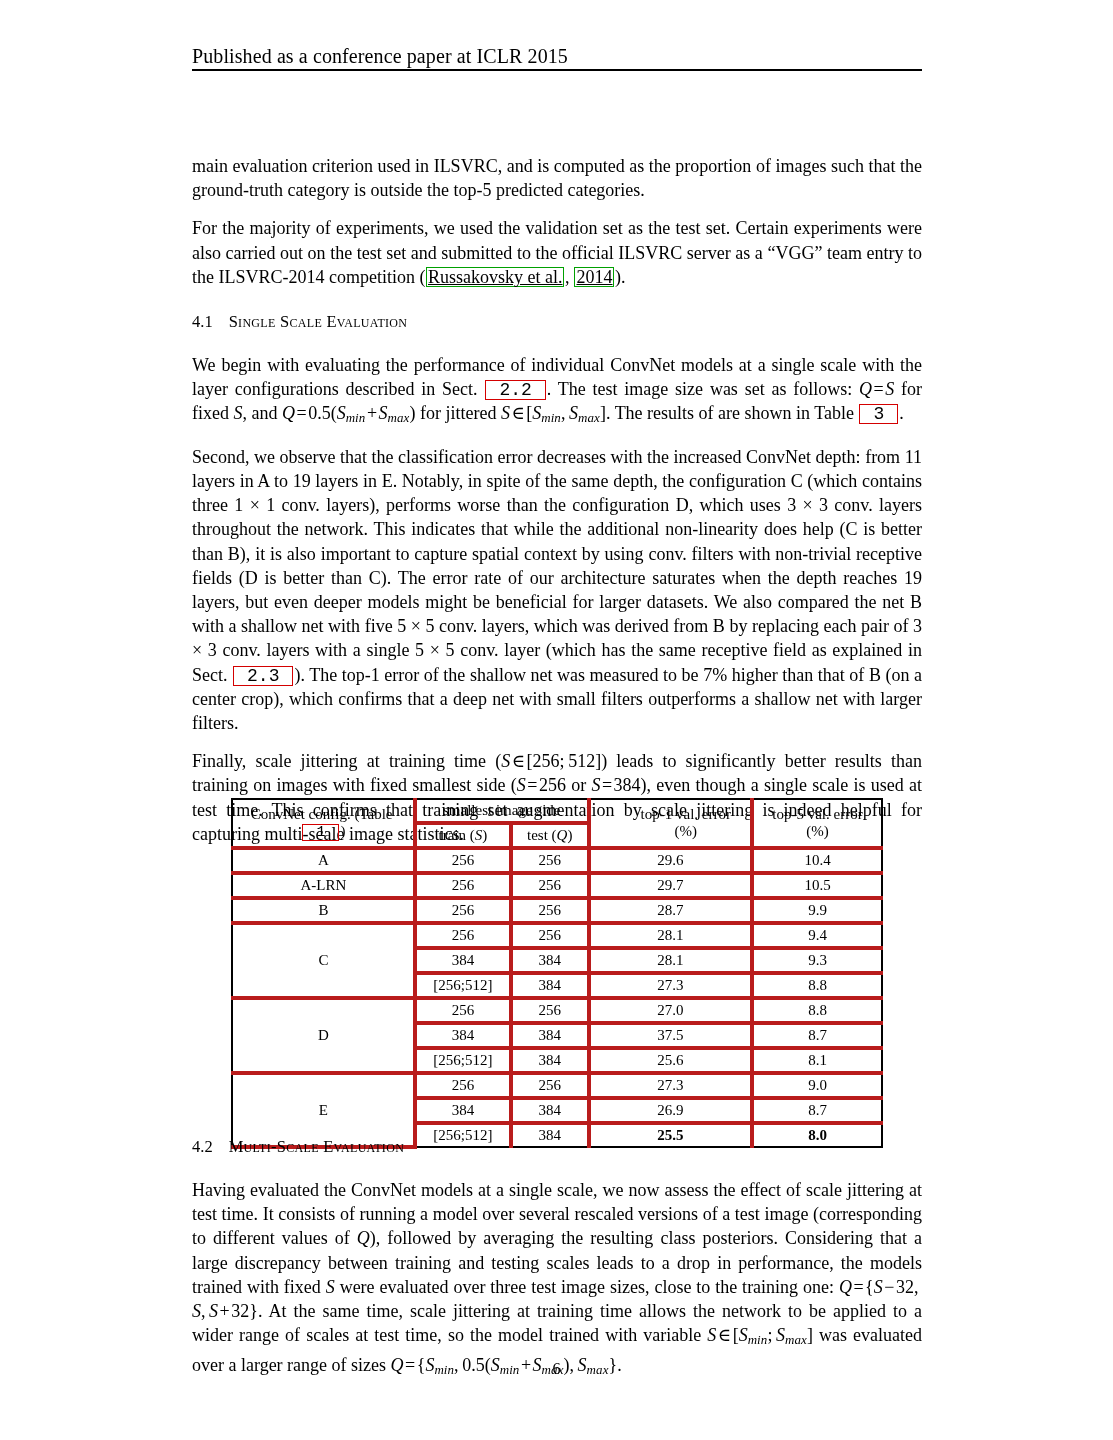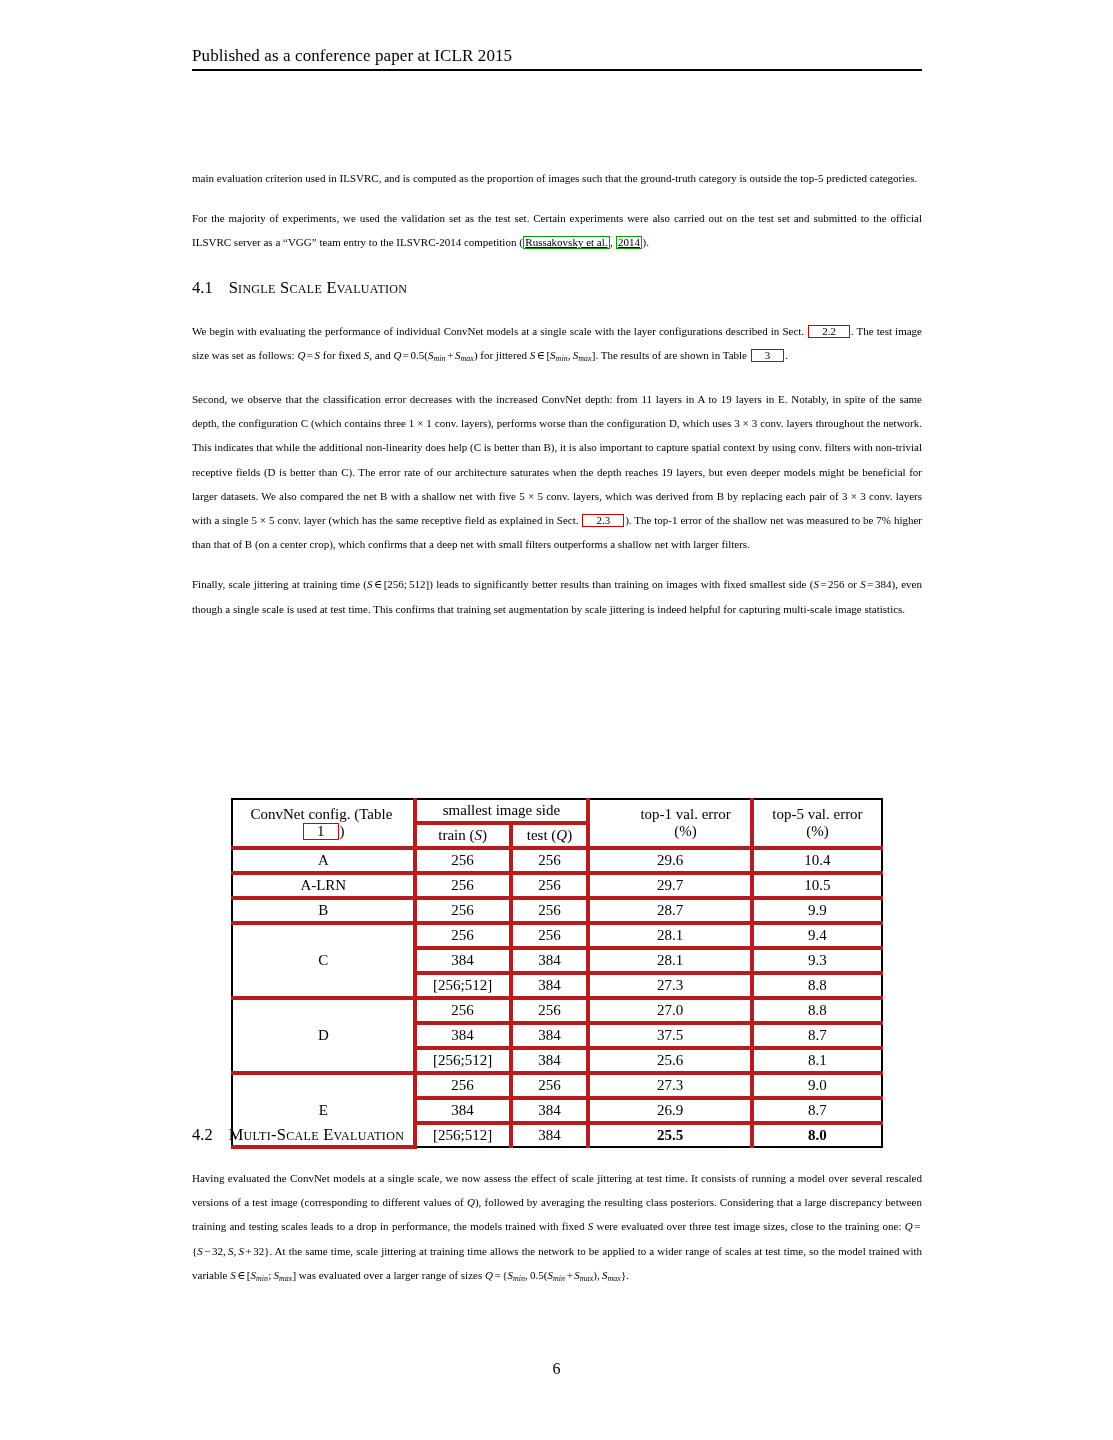--- a/index.html
+++ b/index.html
@@ -22,40 +22,40 @@
     height: 1440px;
   }
   
   .runhead {
     position: absolute;
     left: 192px;
     top: 46px;
     width: 730px;
   }
   .runhead-text {
-    font-size: 17px;
+    font-size: 20px;
     letter-spacing: 0.1px;
     line-height: 20px;
     white-space: nowrap;
   }
   .runhead-rule {
     margin-top: 3px;
     border-bottom: 2.2px solid #000;
     width: 730px;
   }
   
   .col {
     position: absolute;
     left: 192px;
     top: 150px;
     width: 730px;
   }
   p.para {
-    margin: 16px 0 14px 0;
-    font-size: 11px;
+    margin: 4px 0 14px 0;
+    font-size: 18px;
     line-height: 24.2px;
     text-align: justify;
     text-justify: inter-word;
     hyphens: none;
   }
   
   .sec-head {
     margin: 22px 0 20px 0;
     font-size: 16.5px;
     line-height: 22px;
@@ -80,20 +80,21 @@
     letter-spacing: 0.1px;
   }
   .op { font-style: normal; padding: 0 1.5px; }
   
   .lnk-red {
     border: 1.3px solid #d40000;
     padding: 0 13px;
     margin: 0 1px;
     line-height: 1;
     display: inline-block;
+    font-family: Liberation Mono, monospace;
   }
   .lnk-green {
     border: 1.3px solid #00a000;
     padding: 0 1px;
     margin: 0 0.5px;
     line-height: 1;
     display: inline-block;
     text-decoration: underline;
   }
   
@@ -274,20 +275,20 @@
           <td>[256;512]</td>
           <td>384</td>
           <td class="b">25.5</td>
           <td class="b outer-r">8.0</td>
         </tr>
       </tbody>
     </table>
   </div>
 
   <div class="col" style="top:1124px;">
-    <div class="sec-head" style="margin-top:0;"><span class="sec-num">4.2</span><span class="sec-title">Multi-Scale Evaluation</span></div>
+    <div class="sec-head" style="margin-top:12px;"><span class="sec-num">4.2</span><span class="sec-title">Multi-Scale Evaluation</span></div>
 
     <p class="para"><span>Having evaluated the ConvNet models at a single scale, we now assess the effect of scale jittering at test time. It consists of running a model over several rescaled versions of a test image (corresponding to different values of </span><span class="mi">Q</span><span>), followed by averaging the resulting class posteriors. Considering that a large discrepancy between training and testing scales leads to a drop in performance, the models trained with fixed </span><span class="mi">S</span><span> were evaluated over three test image sizes, close to the training one: </span><span class="mi">Q<span class="op">=</span><span class="mn">{</span>S<span class="op">−</span><span class="mn">32,</span> S<span class="mn">,</span> S<span class="op">+</span><span class="mn">32}</span></span><span>. At the same time, scale jittering at training time allows the network to be applied to a wider range of scales at test time, so the model trained with variable </span><span class="mi">S<span class="op">∈</span><span class="mn">[</span>S<span class="sub">min</span><span class="mn">;</span> S<span class="sub">max</span><span class="mn">]</span></span><span> was evaluated over a larger range of sizes </span><span class="mi">Q<span class="op">=</span><span class="mn">{</span>S<span class="sub">min</span><span class="mn">, 0.5(</span>S<span class="sub">min</span><span class="op">+</span>S<span class="sub">max</span><span class="mn">),</span> S<span class="sub">max</span><span class="mn">}</span></span><span>.</span></p>
   </div>
 
   <div class="pagenum">6</div>
 
 </div>
 
 </body></html>

